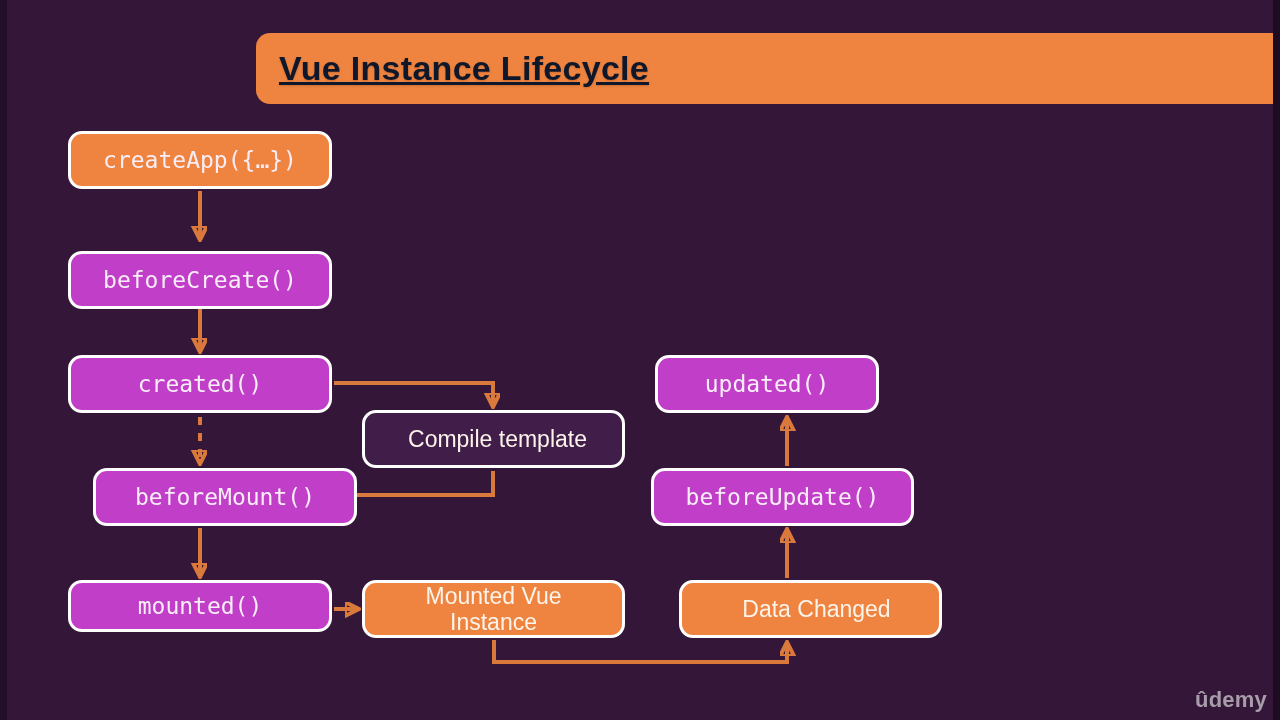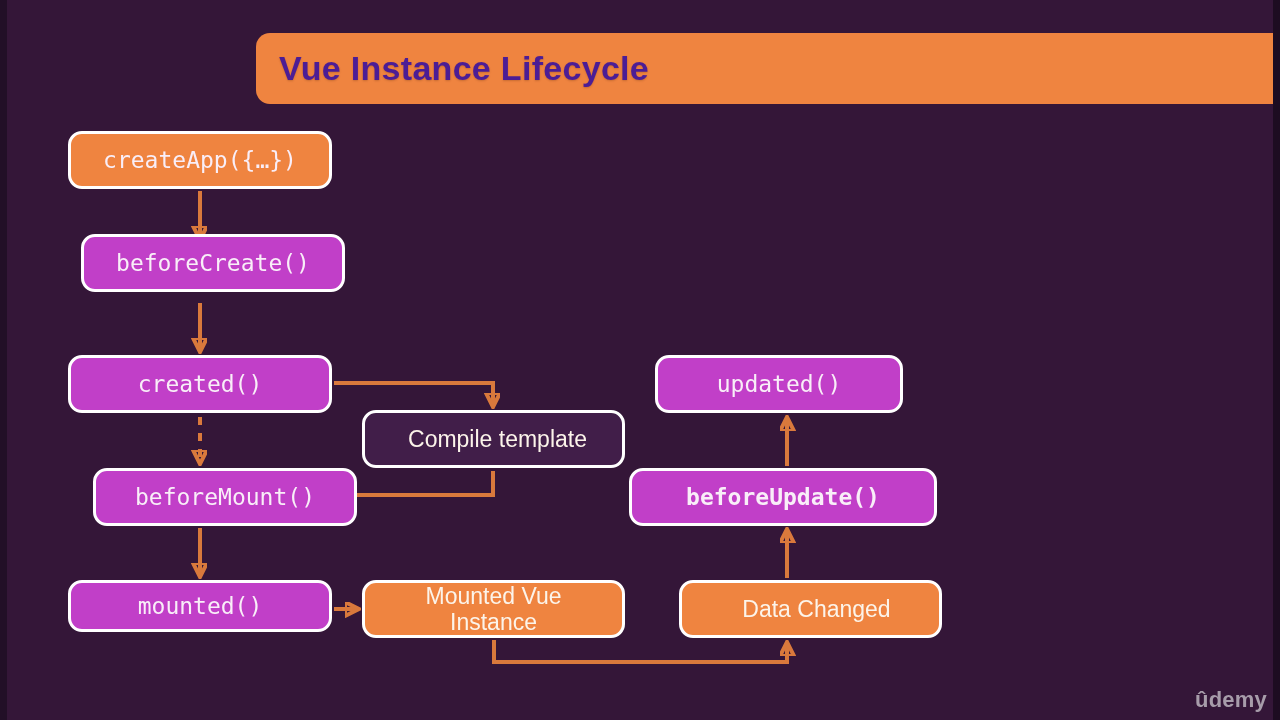--- a/index.html
+++ b/index.html
@@ -36,23 +36,24 @@
     border-radius: 14px 0 0 14px;
     display: flex;
     align-items: center;
     z-index: 2;
   }
   .title-bar .title-text {
     margin: 0;
     padding-left: 23px;
     font-size: 34px;
     font-weight: bold;
-    color: #4c1d95;
+    color: #0f172a;
     letter-spacing: 0.3px;
     text-shadow: 0 1px 2px rgba(90,40,10,0.25);
+    text-decoration: underline;
   }
 
   .node {
     position: absolute;
     box-sizing: border-box;
     border: 3px solid #ffffff;
     border-radius: 14px;
     display: flex;
     align-items: center;
     justify-content: center;
@@ -132,21 +133,21 @@
     <path d="M334,609 L356,609" marker-end="url(#arrow-head)"></path>
     <path d="M494,640 L494,662 L787,662 L787,645" marker-end="url(#arrow-head)"></path>
     <path d="M787,578 L787,532" marker-end="url(#arrow-head)"></path>
     <path d="M787,466 L787,420" marker-end="url(#arrow-head)"></path>
   </svg>
 
   <div class="node orange" style="left:68px; top:131px; width:264px; height:58px;">
     <span class="mono">createApp({…})</span>
   </div>
 
-  <div class="node magenta" style="left:68px; top:234px; width:264px; height:58px;margin-left:13px;">
+  <div class="node magenta" style="left:68px; top:251px; width:264px; height:58px;">
     <span class="mono">beforeCreate()</span>
   </div>
 
   <div class="node magenta" style="left:68px; top:355px; width:264px; height:58px;align-items:center;">
     <span class="mono">created()</span>
   </div>
 
   <div class="node dark" style="left:362px; top:410px; width:263px; height:58px;">
     <span class="sans">Compile template</span>
   </div>
@@ -160,23 +161,23 @@
   </div>
 
   <div class="node orange" style="left:362px; top:580px; width:263px; height:58px;">
     <span class="sans" style="max-width:180px;text-align:center;">Mounted Vue Instance</span>
   </div>
 
   <div class="node orange" style="left:679px; top:580px; width:263px; height:58px;padding-left:12px;">
     <span class="sans">Data Changed</span>
   </div>
 
-  <div class="node magenta" style="left:629px; top:468px; width:308px; height:58px;font-weight:bold;">
+  <div class="node magenta" style="left:651px; top:468px; width:263px; height:58px;">
     <span class="mono">beforeUpdate()</span>
   </div>
 
-  <div class="node magenta" style="left:655px; top:355px; width:248px; height:58px;">
+  <div class="node magenta" style="left:655px; top:355px; width:224px; height:58px;">
     <span class="mono">updated()</span>
   </div>
 
   <div class="watermark">ûdemy</div>
 
 </div>
 
 </body></html>

